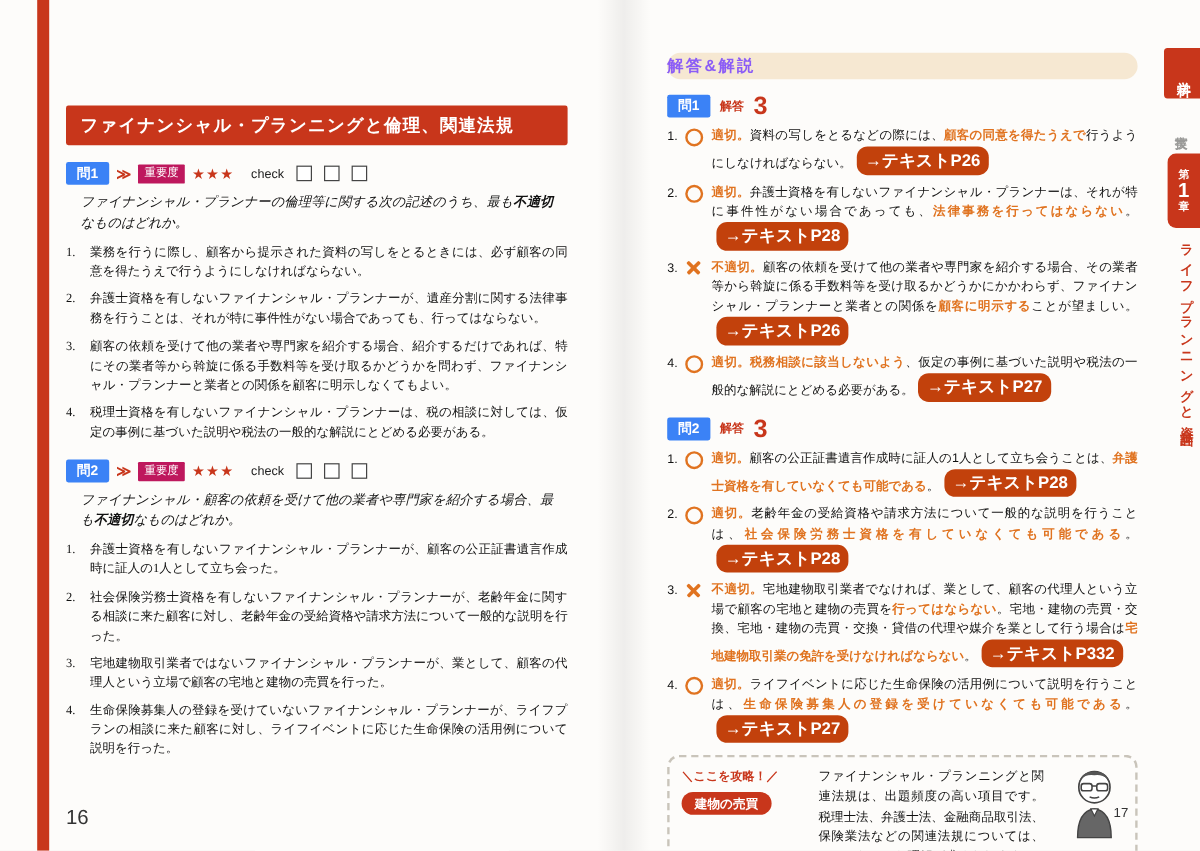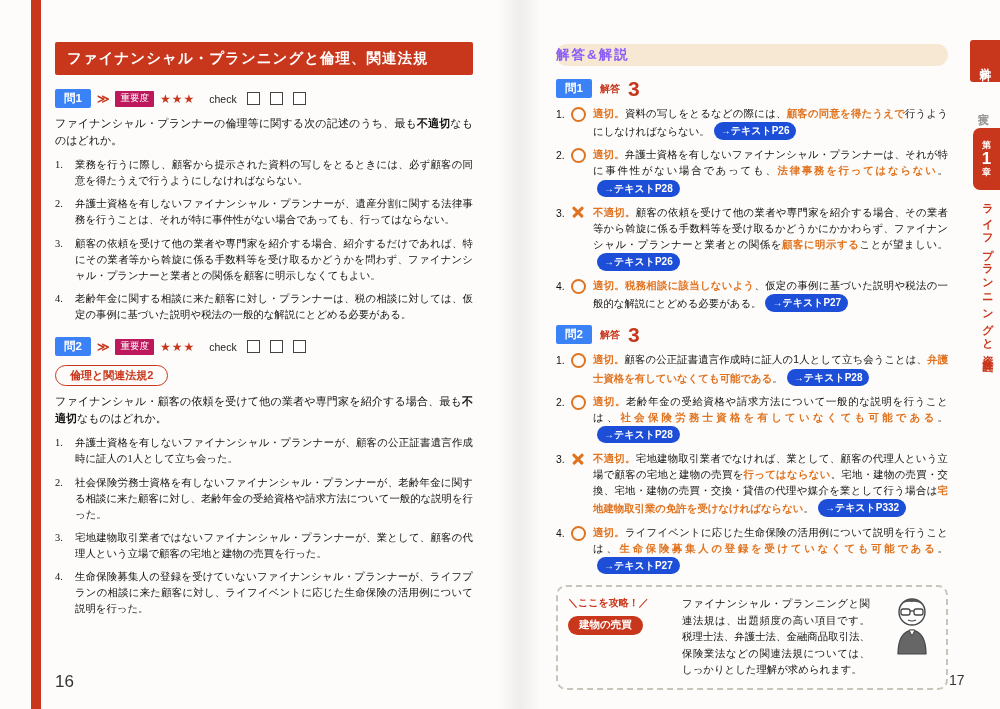--- a/index.html
+++ b/index.html
@@ -9,31 +9,31 @@
   
   .spine-strip{position:absolute;left:31px;top:0;width:10px;height:709px;background:#c8361b;}
 
   
   .gutter{position:absolute;left:498px;top:0;width:44px;height:709px;
     background:linear-gradient(to right,rgba(0,0,0,0),rgba(0,0,0,0.06),rgba(0,0,0,0));}
 
   
   .page-left{position:absolute;left:55px;top:42px;width:418px;}
   .title-banner{background:#c8361b;color:#fff;font-weight:bold;font-size:14.5px;
-    padding:7px 12px;letter-spacing:1px;border-radius:2px;}
+    padding:7px 12px;letter-spacing:1px;border-radius:2px;margin-top:46px;}
   .q-header{margin-top:14px;display:flex;align-items:center;gap:6px;}
   .q-tag{background:#3b82f6;color:#fff;font-weight:bold;font-size:11.5px;padding:2px 9px;border-radius:2px;}
   .q-chevron{color:#c8361b;font-weight:bold;font-size:12px;}
   .imp-tag{background:#be185d;color:#fff;font-size:9.5px;padding:1.5px 5px;border-radius:1px;}
   .stars{color:#c8361b;font-size:12px;letter-spacing:1px;}
   .check-label{font-size:10.5px;color:#222;margin-left:8px;}
   .checkbox{width:11px;height:11px;border:1.3px solid #444;display:inline-block;margin-left:4px;background:#fff;}
   .topic-pill{display:inline-block;border:1.6px solid #c8361b;color:#c8361b;border-radius:13px;
     padding:2px 14px;font-size:11px;font-weight:bold;margin-top:9px;}
-  .lead{font-family:"Liberation Serif",serif;font-size:11px;line-height:1.55;margin:7px 0 8px;text-align:justify;color:#111;}
+  .lead{font-family:"Liberation Serif",serif;font-size:11px;line-height:1.55;margin:7px 12px 8px;text-align:justify;color:#111;font-style:italic;}
   .b{font-weight:bold;}
   .q-item{display:flex;font-family:"Liberation Serif",serif;font-size:10.4px;line-height:1.55;margin-bottom:7px;color:#111;}
   .q-item .no{width:20px;flex:none;}
   .q-item .txt{flex:1;text-align:justify;}
   .page-num-left{position:absolute;left:55px;top:672px;font-size:17px;color:#333;}
 
   
   .page-right{position:absolute;left:556px;top:44px;width:392px;}
   .ans-header-pill{background:#f6e8d2;color:#8b5cf6;font-weight:bold;font-size:13.5px;
     text-align:left;border-radius:15px;padding:2px 0;letter-spacing:2px;}
@@ -44,31 +44,31 @@
   .a-item .no{width:15px;flex:none;padding-top:1px;}
   .a-item .mark{flex:none;width:22px;padding-top:1px;}
   .circle-icon{display:inline-block;width:11px;height:11px;border:2.6px solid #e07320;border-radius:50%;}
   .cross-icon{position:relative;display:inline-block;width:14px;height:13px;}
   .cross-icon::before,.cross-icon::after{content:"";position:absolute;left:50%;top:50%;
     width:14px;height:2.6px;background:#e07320;border-radius:1px;}
   .cross-icon::before{transform:translate(-50%,-50%) rotate(45deg);}
   .cross-icon::after{transform:translate(-50%,-50%) rotate(-45deg);}
   .a-item .txt{flex:1;text-align:justify;}
   .hl{color:#e07320;font-weight:bold;font-family:Liberation Mono, monospace;}
-  .ref{display:inline-block;background:#1d4ed8;color:#fff;font-size:10px;padding:1px 7px;
+  .ref{display:inline-block;background:#c2410c;color:#fff;font-size:14px;padding:1px 7px;
     border-radius:9px;margin-left:4px;white-space:nowrap;vertical-align:1px;font-weight:bold;}
   .strategy-box{border:2px dashed #c9c4ba;border-radius:10px;margin-top:10px;padding:9px 10px;
     display:flex;align-items:flex-start;gap:18px;}
   .strat-left{flex:none;width:96px;}
   .strat-banner{color:#c8361b;font-weight:bold;font-size:10px;white-space:nowrap;}
   .strat-tag{background:#c8361b;color:#fff;border-radius:12px;padding:2.5px 11px;font-size:10.5px;
     font-weight:bold;display:inline-block;margin-top:6px;}
   .strat-body{flex:1;font-size:10.4px;line-height:1.6;text-align:justify;color:#111;}
   .mascot{flex:none;width:48px;}
-  .page-num-right{position:absolute;left:928px;top:672px;font-size:14px;color:#333;margin-left:21px;}
+  .page-num-right{position:absolute;left:928px;top:672px;font-size:11px;color:#333;}
 
   
   .tab-gakka{position:absolute;right:0;top:40px;width:30px;height:42px;background:#c8361b;color:#fff;
     writing-mode:vertical-rl;text-orientation:upright;font-size:11.5px;font-weight:bold;
     display:flex;align-items:center;justify-content:center;letter-spacing:2px;border-radius:3px 0 0 3px;}
   .tab-jitsugi{position:absolute;right:3px;top:88px;width:26px;height:36px;color:#9a9a98;
     writing-mode:vertical-rl;text-orientation:upright;font-size:10.5px;font-weight:bold;
     display:flex;align-items:center;justify-content:center;letter-spacing:2px;}
   .tab-chapter{position:absolute;right:0;top:128px;width:27px;height:62px;background:#c8361b;
     border-radius:7px 0 0 7px;color:#fff;display:flex;flex-direction:column;align-items:center;
@@ -107,34 +107,33 @@
     <div class="q-item">
       <span class="no">2.</span>
       <div class="txt">弁護士資格を有しないファイナンシャル・プランナーが、遺産分割に関する法律事務を行うことは、それが特に事件性がない場合であっても、行ってはならない。</div>
     </div>
     <div class="q-item">
       <span class="no">3.</span>
       <div class="txt">顧客の依頼を受けて他の業者や専門家を紹介する場合、紹介するだけであれば、特にその業者等から斡旋に係る手数料等を受け取るかどうかを問わず、ファイナンシャル・プランナーと業者との関係を顧客に明示しなくてもよい。</div>
     </div>
     <div class="q-item">
       <span class="no">4.</span>
-      <div class="txt">老齢年金に関する相談に来た顧客に対し・プランナーは、税の相談に対しては、仮定の事例に基づいた説明や税法の一般的な解説にとどめる必要がある。</div>
+      <div class="txt">税理士資格を有しないファイナンシャル・プランナーは、税の相談に対しては、仮定の事例に基づいた説明や税法の一般的な解説にとどめる必要がある。</div>
     </div>
 
     <div class="q-header">
       <span class="q-tag">問2</span>
       <span class="q-chevron">≫</span>
       <span class="imp-tag">重要度</span>
       <span class="stars">★★★</span>
       <span class="check-label">check</span>
       <span class="checkbox"></span>
       <span class="checkbox"></span>
       <span class="checkbox"></span>
     </div>
-    <div><span class="topic-pill">倫理と関連法規2</span></div>
     <p class="lead"><span>ファイナンシャル・顧客の依頼を受けて他の業者や専門家を紹介する場合、最も</span><span class="b">不適切</span><span>なものはどれか。</span></p>
 
     <div class="q-item">
       <span class="no">1.</span>
       <div class="txt">弁護士資格を有しないファイナンシャル・プランナーが、顧客の公正証書遺言作成時に証人の1人として立ち会った。</div>
     </div>
     <div class="q-item">
       <span class="no">2.</span>
       <div class="txt">社会保険労務士資格を有しないファイナンシャル・プランナーが、老齢年金に関する相談に来た顧客に対し、老齢年金の受給資格や請求方法について一般的な説明を行った。</div>
     </div>

